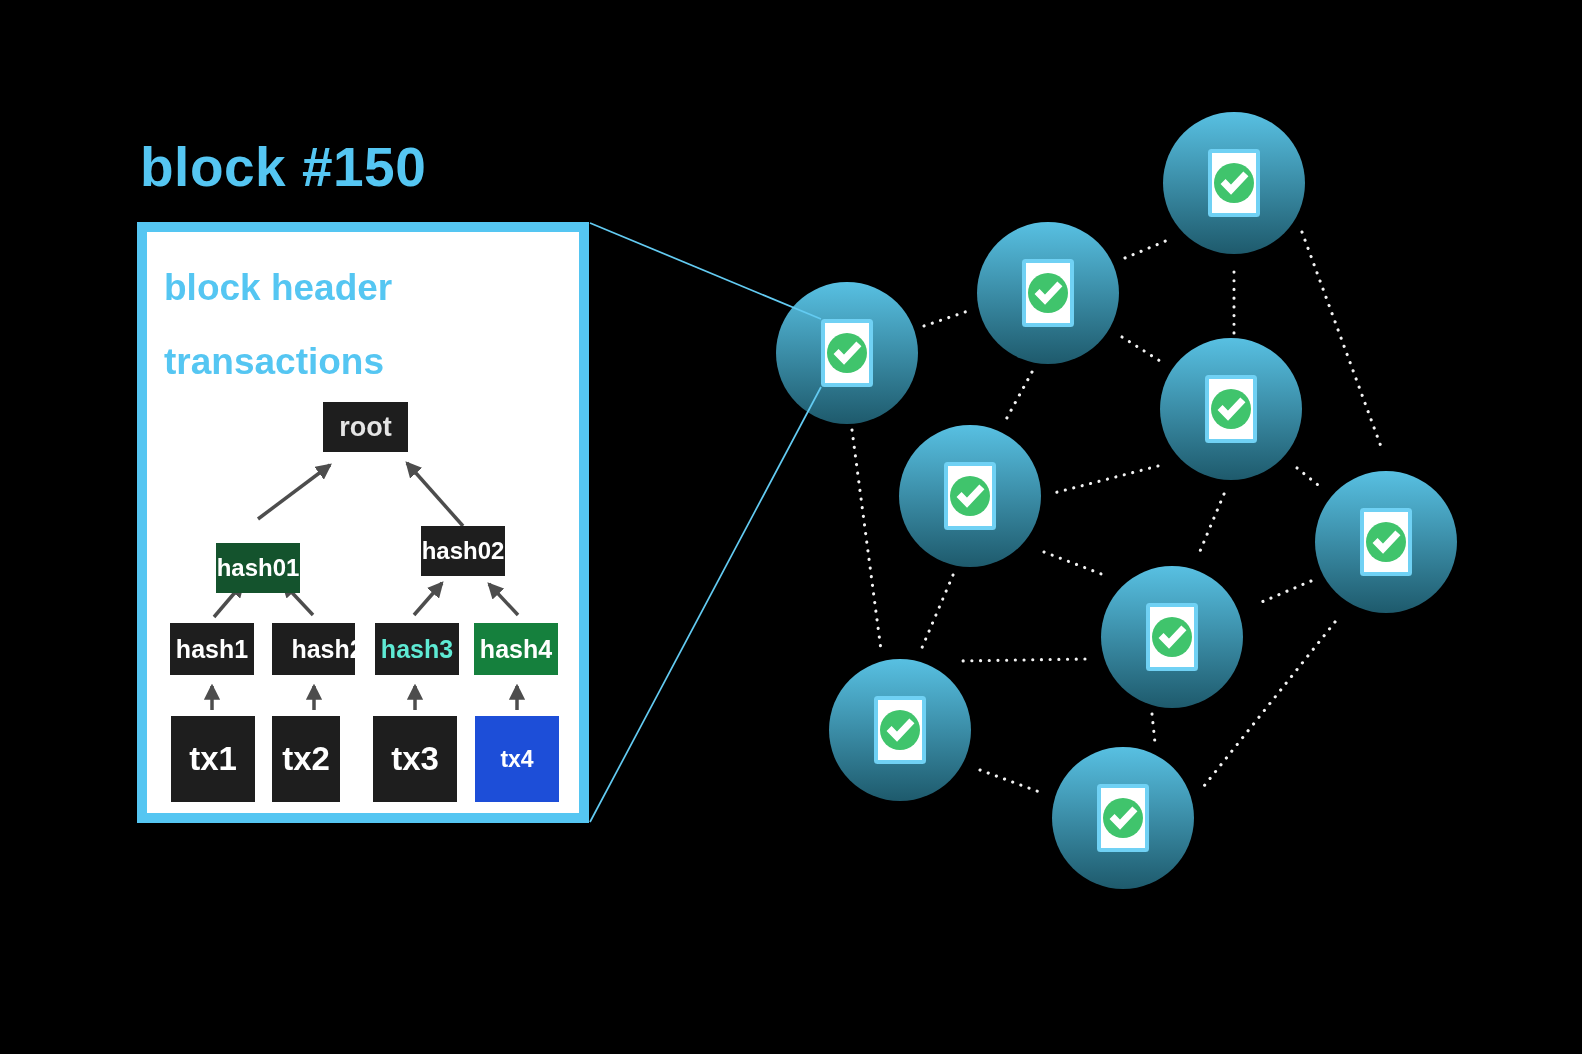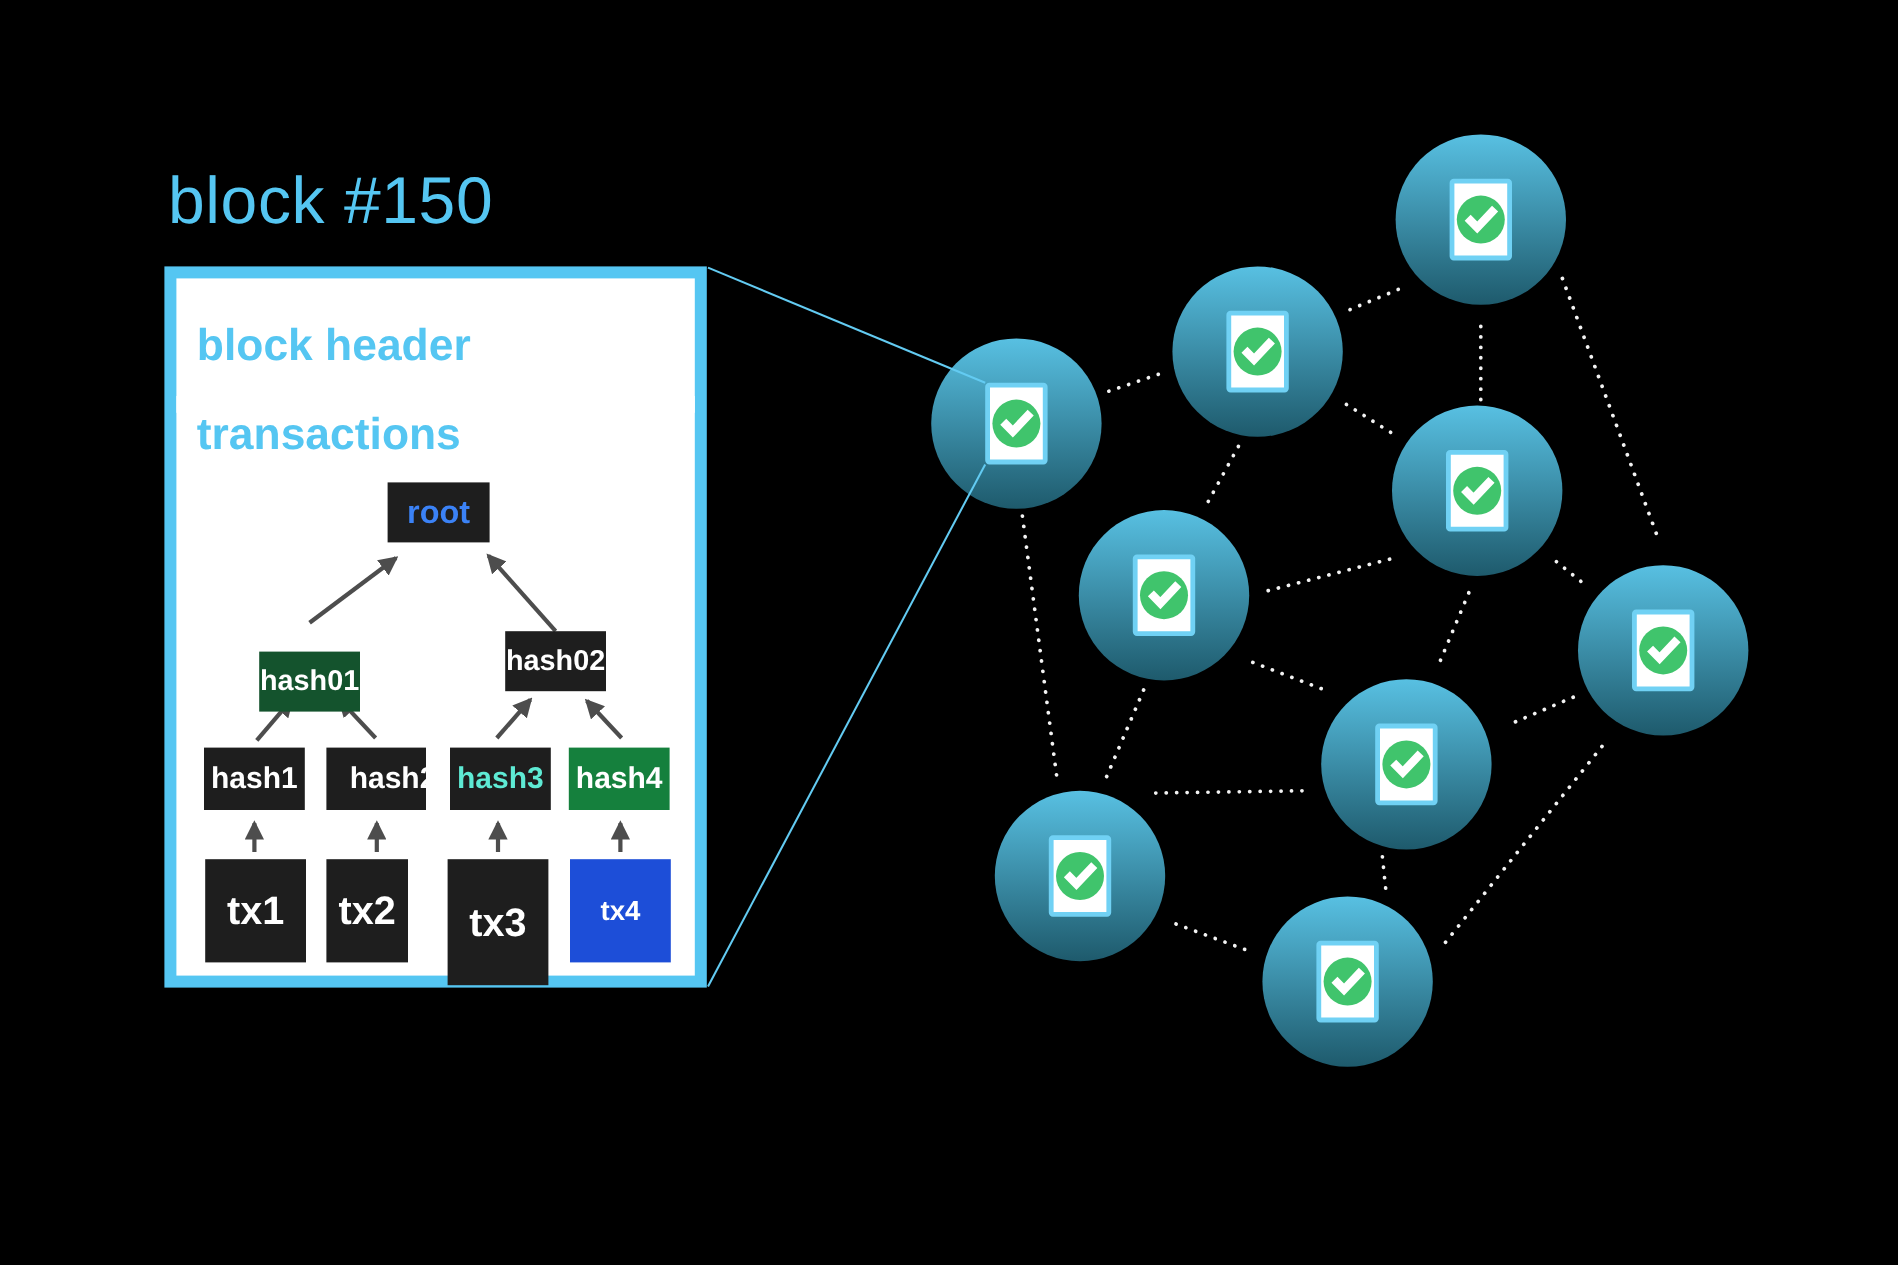--- a/index.html
+++ b/index.html
@@ -1,21 +1,21 @@
 <!DOCTYPE html>
 <html><head>
 <meta charset="utf-8">
 <style>
   html,body{margin:0;padding:0;background:#000;}
   body{width:1582px;height:1054px;position:relative;overflow:hidden;
        font-family:"Liberation Sans",sans-serif;}
   .stage{position:absolute;left:0;top:0;width:1582px;height:1054px;}
 
   #page-title{position:absolute;left:140px;top:136px;font-size:55px;line-height:62px;
-      font-weight:normal;color:#55C6F2;letter-spacing:.5px;}
+      font-weight:bold;color:#55C6F2;letter-spacing:.5px;}
 
   .block-box{position:absolute;left:137px;top:222px;width:452px;height:601px;
       background:#55C6F2;}
   .block-section{position:absolute;left:10px;width:432px;background:#ffffff;}
   .block-header-section{top:10px;height:112px;}
   .block-transactions-section{top:108px;height:483px;}
   .section-label{position:absolute;left:17px;color:#55C6F2;font-weight:bold;
       font-size:37px;white-space:nowrap;}
   .block-header-section .section-label{top:50%;transform:translateY(-50%);}
   .block-transactions-section .section-label{top:11px;}
@@ -141,26 +141,26 @@
         <line x1="214" y1="617" x2="243" y2="583" stroke="#4D4D4D" stroke-width="3.5" marker-end="url(#arrowhead)"></line>
         <line x1="313" y1="615" x2="283" y2="583" stroke="#4D4D4D" stroke-width="3.5" marker-end="url(#arrowhead)"></line>
         <line x1="414" y1="615" x2="442" y2="583" stroke="#4D4D4D" stroke-width="3.5" marker-end="url(#arrowhead)"></line>
         <line x1="518" y1="615" x2="489" y2="584" stroke="#4D4D4D" stroke-width="3.5" marker-end="url(#arrowhead)"></line>
         <line x1="258" y1="519" x2="330" y2="465" stroke="#4D4D4D" stroke-width="3.5" marker-end="url(#arrowhead)"></line>
         <line x1="463" y1="526" x2="407" y2="463" stroke="#4D4D4D" stroke-width="3.5" marker-end="url(#arrowhead)"></line>
       </g>
     </svg>
 
   <div id="merkle-layer">
-      <div class="mbox" style="left: 323px; top: 402px; width: 85px; height: 50px; font-size: 27px; background: rgb(30, 30, 30); color: #3b82f6;">root</div>
+      <div class="mbox" style="left: 323px; top: 402px; width: 85px; height: 50px; font-size: 27px; background: rgb(30, 30, 30); color: #e5e5e5;">root</div>
       <div class="mbox" style="left: 216px; top: 525px; width: 84px; height: 50px; font-size: 24px; background: #14532d; color: rgb(255, 255, 255); margin-top: 18px;">hash01</div>
       <div class="mbox" style="left: 421px; top: 526px; width: 84px; height: 50px; font-size: 24px; background: rgb(30, 30, 30); color: rgb(255, 255, 255);">hash02</div>
       <div class="mbox" style="left: 170px; top: 623px; width: 84px; height: 52px; font-size: 25px; background: rgb(30, 30, 30); color: rgb(255, 255, 255);">hash1</div>
       <div class="mbox" style="left: 272px; top: 623px; width: 83px; height: 52px; font-size: 25px; background: rgb(30, 30, 30); color: rgb(255, 255, 255); padding-left: 28px;">hash2</div>
       <div class="mbox" style="left: 375px; top: 623px; width: 84px; height: 52px; font-size: 25px; background: rgb(30, 30, 30); color: #5eead4;">hash3</div>
       <div class="mbox" style="left: 474px; top: 623px; width: 84px; height: 52px; font-size: 25px; background: #15803d; color: rgb(255, 255, 255);">hash4</div>
       <div class="mbox" style="left: 171px; top: 716px; width: 84px; height: 86px; font-size: 33px; background: rgb(30, 30, 30); color: rgb(255, 255, 255);">tx1</div>
       <div class="mbox" style="left: 272px; top: 716px; width: 68px; height: 86px; font-size: 33px; background: rgb(30, 30, 30); color: rgb(255, 255, 255);">tx2</div>
-      <div class="mbox" style="left: 373px; top: 716px; width: 84px; height: 105px; font-size: 33px; background: rgb(30, 30, 30); color: rgb(255, 255, 255);">tx3</div>
+      <div class="mbox" style="left: 373px; top: 716px; width: 84px; height: 86px; font-size: 33px; background: rgb(30, 30, 30); color: rgb(255, 255, 255);">tx3</div>
       <div class="mbox" style="left: 475px; top: 716px; width: 84px; height: 86px; font-size: 23px; background: #1d4ed8; color: rgb(255, 255, 255);">tx4</div>
     </div>
 
 </div>
 
 </body></html>

